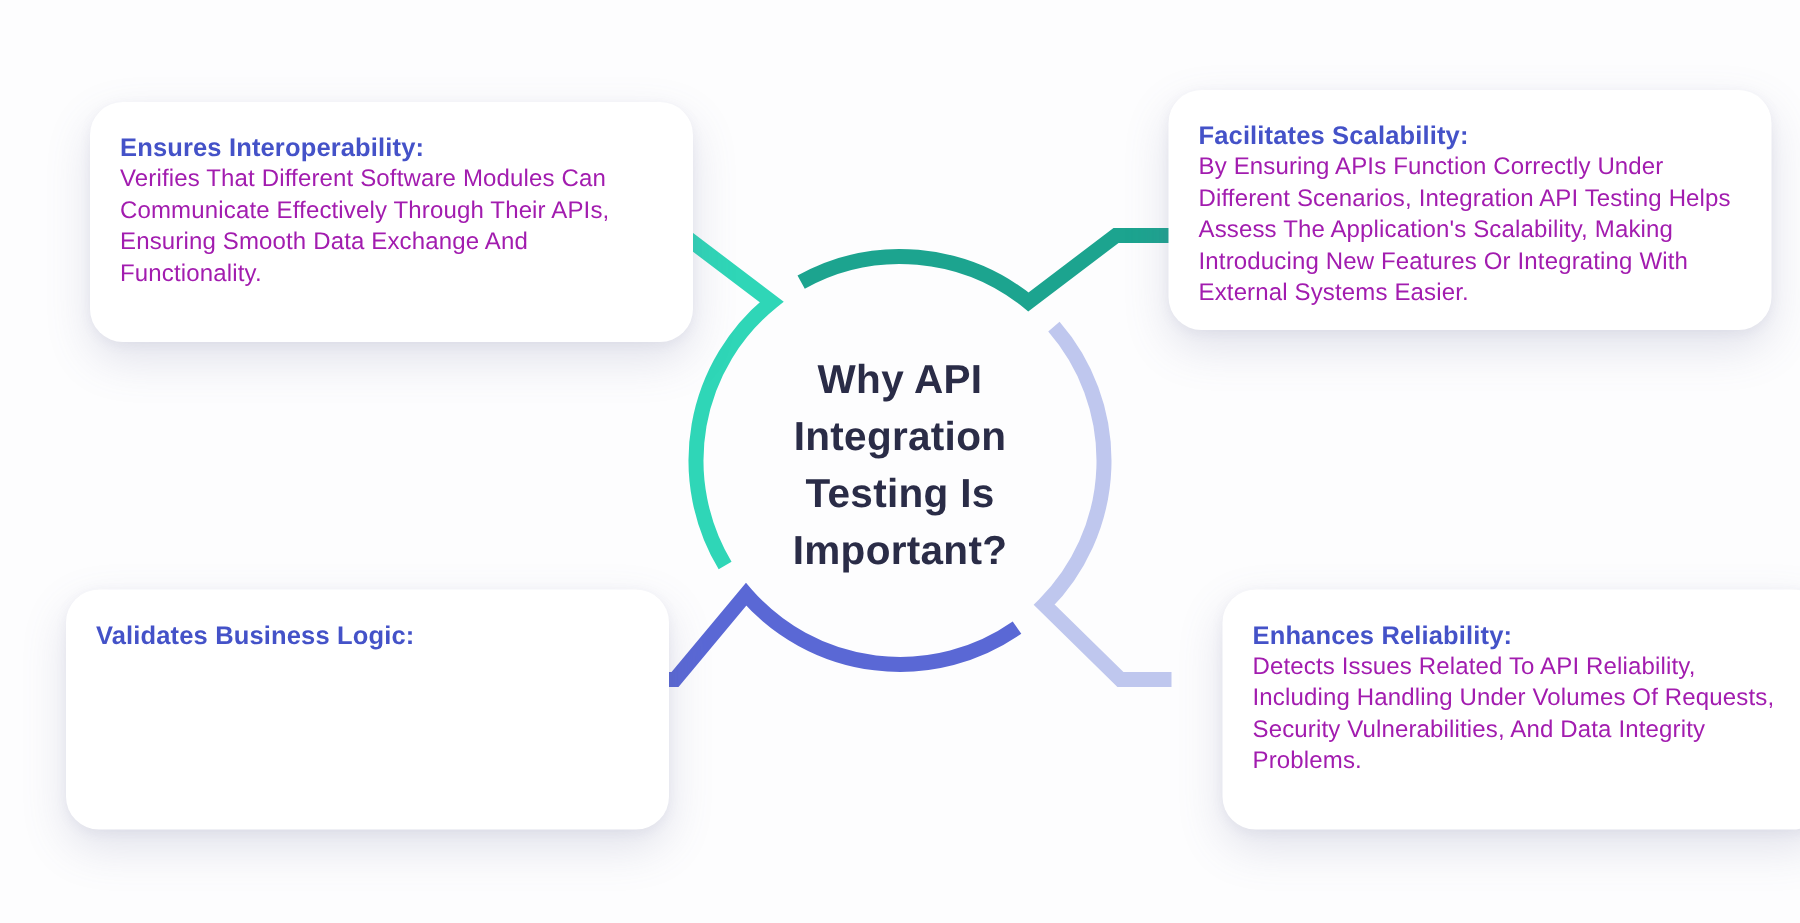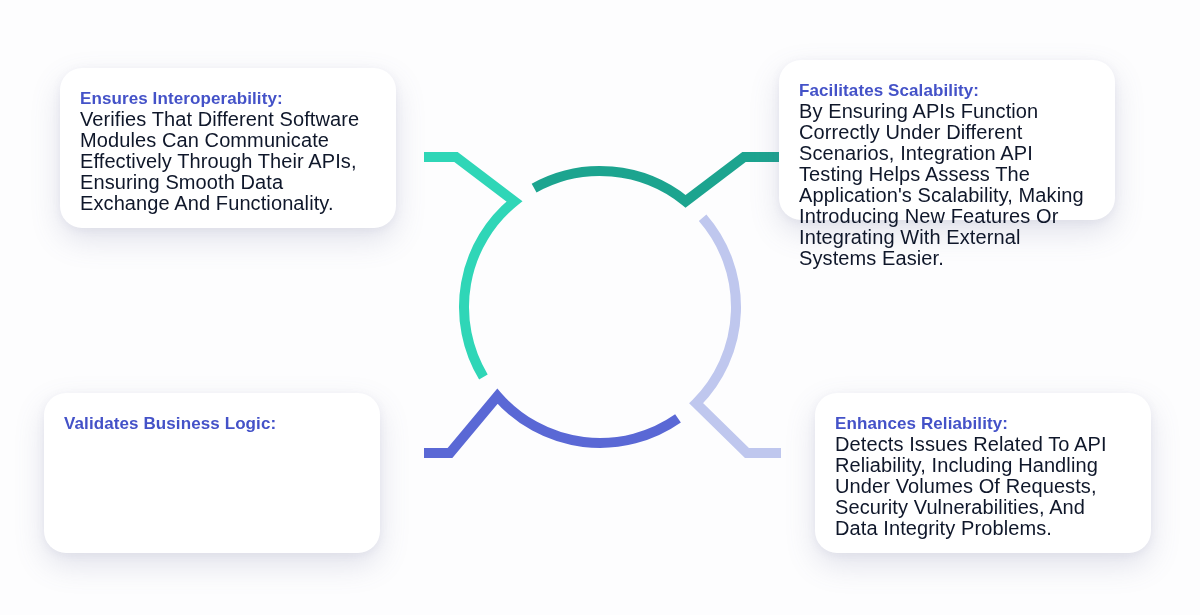--- a/index.html
+++ b/index.html
@@ -23,21 +23,21 @@
     height: 615px;
   }
   .connector-svg path {
     fill: none;
     stroke-width: 10;
     stroke-linecap: butt;
     stroke-linejoin: miter;
   }
   .card {
     position: absolute;
-    width: 336px;
+    width: 402px;
     height: 160px;
     background: #ffffff;
     border-radius: 22px;
     box-shadow: 0 12px 30px rgba(98, 108, 150, 0.18), 0 2px 8px rgba(98, 108, 150, 0.08);
     padding: 20px 20px 0 20px;
     box-sizing: border-box;
   }
   .card-top-left     { left: 60px;  top: 68px;  }
   .card-top-right    { left: 779px; top: 60px;  }
   .card-bottom-left  { left: 44px;  top: 393px; }
@@ -45,23 +45,23 @@
   .card-title {
     margin: 0;
     font-size: 17px;
     line-height: 21px;
     font-weight: bold;
     color: #4452c8;
     letter-spacing: 0.1px;
   }
   .card-body {
     margin: 0;
-    font-size: 20px;
+    font-size: 16px;
     line-height: 21px;
-    color: #0f172a;
+    color: #a21caf;
     letter-spacing: 0.1px;
   }
   .center-title {
     position: absolute;
     left: 470px;
     top: 234px;
     width: 260px;
     text-align: center;
     font-size: 27px;
     line-height: 38px;
@@ -79,20 +79,26 @@
 
     <path d="M 424 157 H 456 L 514.4 201.3 A 136 136 0 0 0 483.4 377.0" stroke="#2fd6b7"></path>
 
     <path d="M 534.1 188.1 A 136 136 0 0 1 685.6 201.3 L 744 157 H 781" stroke="#1ca48f"></path>
 
     <path d="M 702.6 217.8 A 136 136 0 0 1 696.2 403.2 L 747 453 H 781" stroke="#bfc7ee"></path>
 
     <path d="M 424 453 H 450 L 497.4 396.2 A 136 136 0 0 0 678.0 418.4" stroke="#5a68d5"></path>
   </svg>
 
+  <div class="center-title">
+    <div>Why API</div>
+    <div>Integration</div>
+    <div>Testing Is</div>
+    <div>Important?</div>
+  </div>
 
   <div class="card card-top-left">
     <p class="card-title">Ensures Interoperability:</p>
     <p class="card-body">Verifies That Different Software Modules Can Communicate Effectively Through Their APIs, Ensuring Smooth Data Exchange And Functionality.</p>
   </div>
 
   <div class="card card-top-right">
     <p class="card-title">Facilitates Scalability:</p>
     <p class="card-body">By Ensuring APIs Function Correctly Under Different Scenarios, Integration API Testing Helps Assess The Application's Scalability, Making Introducing New Features Or Integrating With External Systems Easier.</p>
   </div>

